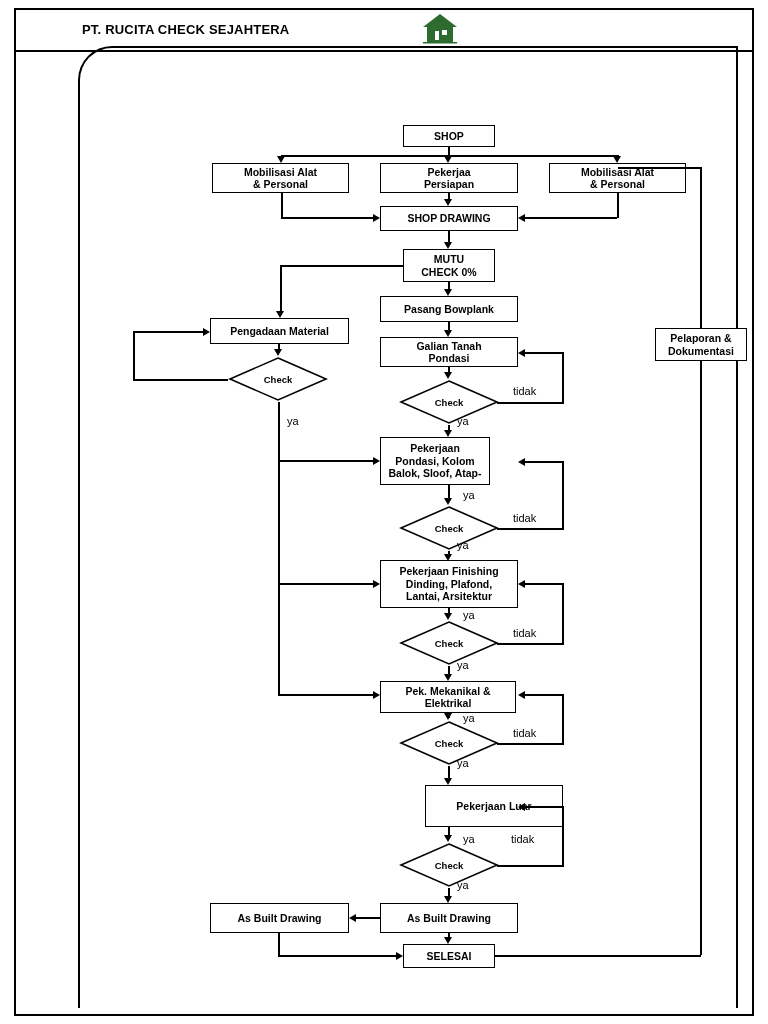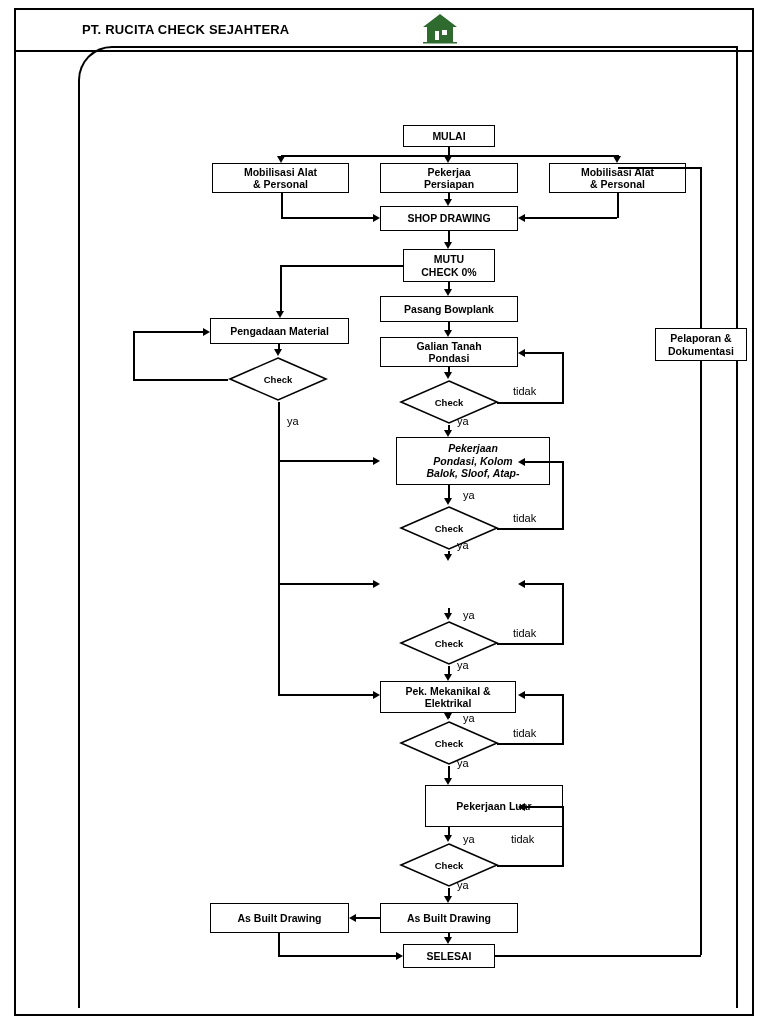--- a/index.html
+++ b/index.html
@@ -109,43 +109,46 @@
   <div class="logo-wrap">
     <svg class="logo-icon" viewBox="0 0 40 32">
       <path d="M20 2 L37 15 L33 15 L33 30 L7 30 L7 15 L3 15 Z" fill="#2f6b2f"></path>
       <rect x="15" y="19" width="4" height="9" fill="#ffffff"></rect>
       <rect x="22" y="18" width="5" height="5" fill="#ffffff"></rect>
       <path d="M3 30 L37 30 L37 31.5 L3 31.5 Z" fill="#2f6b2f"></path>
     </svg>
   </div>
 
 
-  <div class="box" style="left:403px; top:125px; width:92px; height:22px;">MULAI</div>
+  <div class="box" style="left:403px; top:125px; width:92px; height:22px;">SHOP</div>
 
   <div class="box" style="left:212px; top:163px; width:137px; height:30px;">Mobilisasi   Alat
 &amp; Personal</div>
   <div class="box" style="left:380px; top:163px; width:138px; height:30px;">Pekerjaa
 Persiapan</div>
   <div class="box" style="left:549px; top:163px; width:137px; height:30px;">Mobilisasi Alat
 &amp; Personal</div>
 
   <div class="box" style="left:380px; top:206px; width:138px; height:25px;">SHOP DRAWING</div>
   <div class="box" style="left:403px; top:249px; width:92px; height:33px;">MUTU
 CHECK 0%</div>
   <div class="box" style="left:380px; top:296px; width:138px; height:26px;">Pasang Bowplank</div>
   <div class="box" style="left:380px; top:337px; width:138px; height:30px;">Galian Tanah
 Pondasi</div>
 
   <div class="box" style="left:210px; top:318px; width:139px; height:26px;">Pengadaan Material</div>
   <div class="box" style="left:655px; top:328px; width:92px; height:33px;">Pelaporan &amp;
 Dokumentasi</div>
 
-  <div class="box" style="left:396px; top:437px; width:154px; height:48px;font-style:italic;">Pekerjaan
+  <div class="box" style="left:380px; top:437px; width:110px; height:48px;">Pekerjaan
 Pondasi, Kolom
 Balok, Sloof, Atap-</div>
+  <div class="box" style="left:380px; top:560px; width:138px; height:48px;">Pekerjaan Finishing
+Dinding, Plafond,
+Lantai, Arsitektur</div>
   <div class="box" style="left:380px; top:681px; width:136px; height:32px;">Pek. Mekanikal &amp;
 Elektrikal</div>
   <div class="box" style="left:380px; top:785px; width:138px; height:42px;margin-left:45px;">Pekerjaan Luar</div>
   <div class="box" style="left:380px; top:903px; width:138px; height:30px;">As Built Drawing</div>
   <div class="box" style="left:210px; top:903px; width:139px; height:30px;">As Built Drawing</div>
   <div class="box" style="left:403px; top:944px; width:92px; height:24px;">SELESAI</div>
 
   <div class="diamond" style="left:228px; top:356px; width:100px; height:46px;">
     <svg class="shape" viewBox="0 0 100 46">
         <polygon points="50,2 98,23 50,44 2,23" fill="#fff" stroke="#000" stroke-width="1.6"></polygon>

